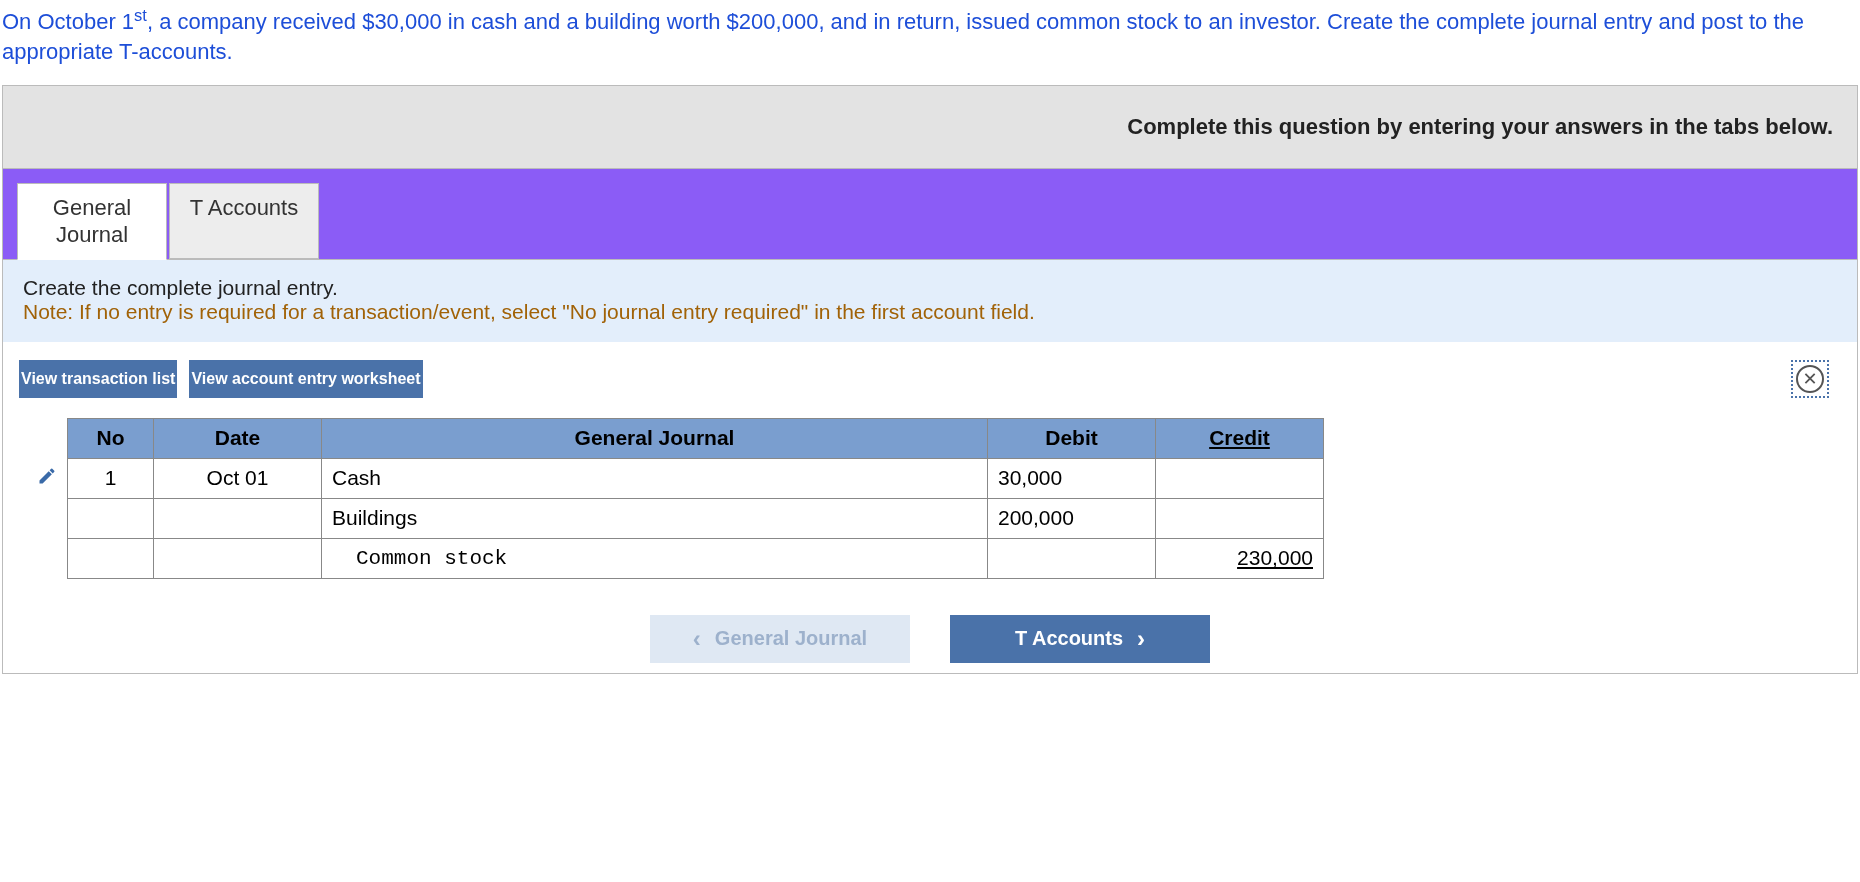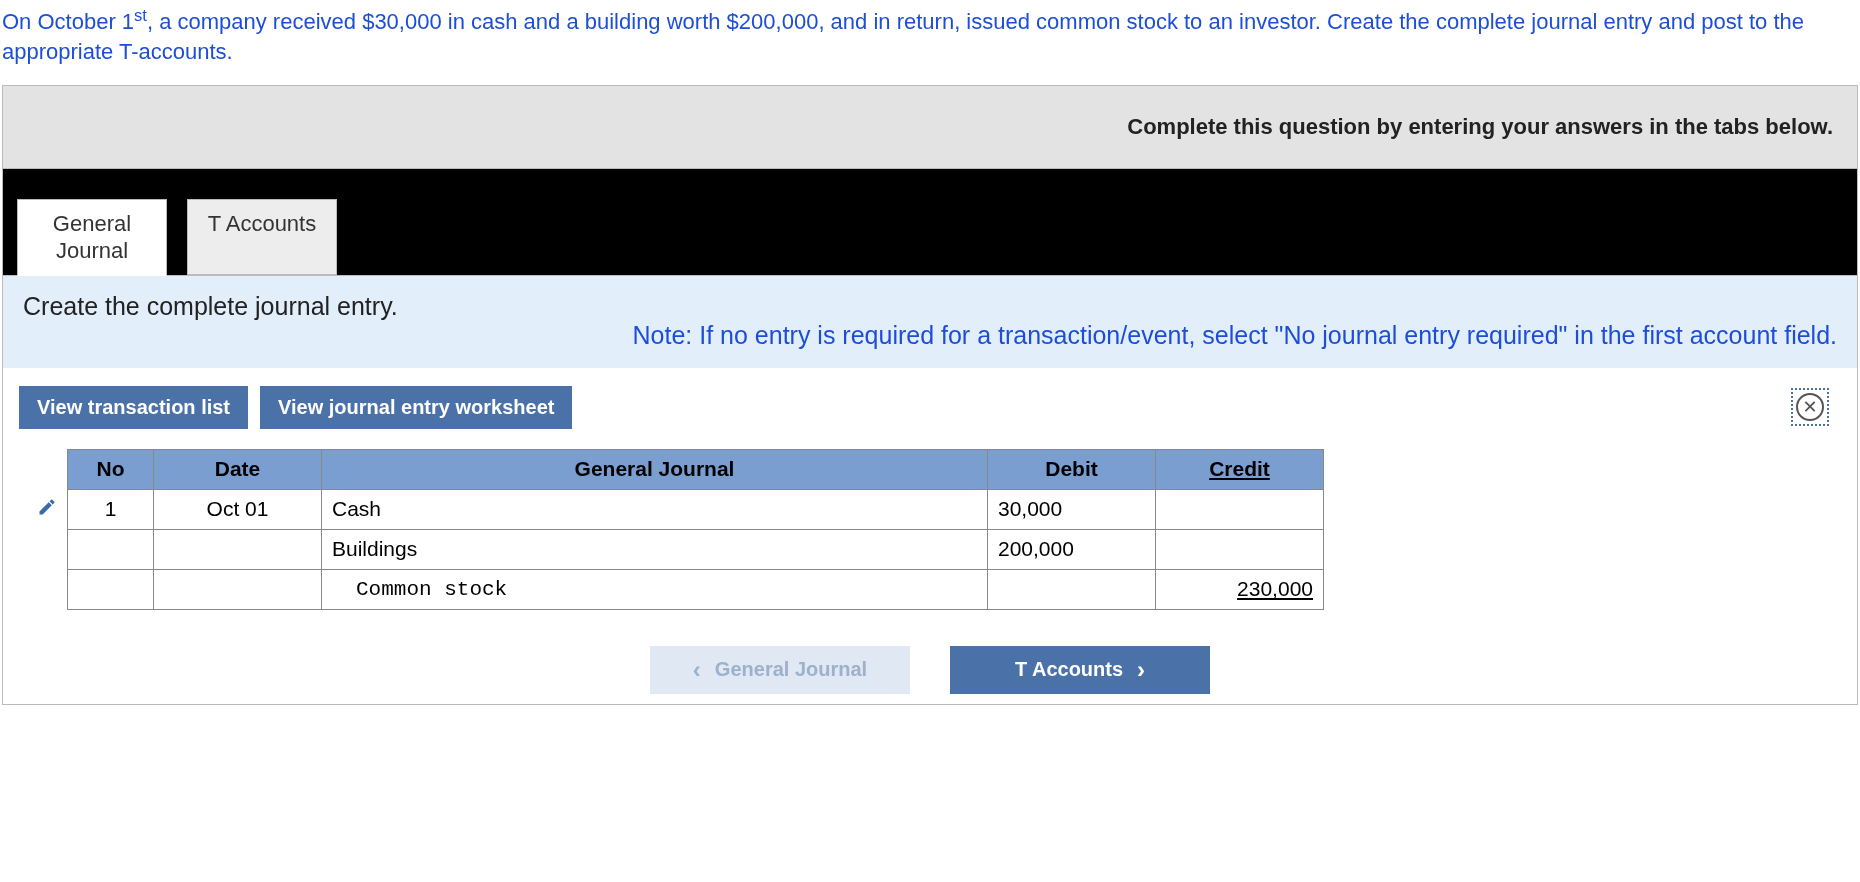--- a/index.html
+++ b/index.html
@@ -23,24 +23,24 @@
   }
   .instructions-bar {
     background: #e3e3e3;
     padding: 28px 24px;
     font-weight: bold;
     color: #222;
     border-bottom: 1px solid #bbb;
     text-align: right;
   }
   .tabs-row {
-    background: #000000;
-    padding: 30px 0 0 14px;
-    display: flex;
-    gap: 20px;
+    background: #8b5cf6;
+    padding: 14px 0 0 14px;
+    display: flex;
+    gap: 2px;
   }
   .tab {
     border: 1px solid #bbb;
     background: #ededed;
     color: #333;
     min-width: 150px;
     text-align: center;
     padding: 10px 16px;
     line-height: 1.25;
     cursor: pointer;
@@ -50,37 +50,37 @@
     background: #fff;
     border-bottom: 1px solid #fff;
     margin-bottom: -1px;
     z-index: 2;
   }
   .tab-panel {
     border-top: 1px solid #bbb;
     background: #e3eefb;
     padding: 16px 20px 18px 20px;
     font-family: Verdana, Geneva, sans-serif;
-    font-size: 25px;
+    font-size: 21px;
   }
   .tab-panel .prompt-line { color: #222; }
-  .tab-panel .note-line { color: #1d4ed8; text-align: right; }
+  .tab-panel .note-line { color: #a16207; }
   .controls-row {
     display: flex;
     align-items: center;
     padding: 18px 0 8px 16px;
     gap: 12px;
   }
   .btn {
     background: #4a72a9;
     color: #fff;
     border: none;
-    padding: 10px 18px;
-    font-weight: bold;
-    font-size: 20px;
+    padding: 10px 2px;
+    font-weight: bold;
+    font-size: 16px;
     cursor: pointer;
     font-family: Verdana, Geneva, sans-serif;
   }
   .icon-close-wrap {
     margin-left: auto;
     margin-right: 28px;
     width: 38px;
     height: 38px;
     border: 2px dotted #4a72a9;
     display: flex;
@@ -173,21 +173,21 @@
     </div>
   </div>
 
   <div class="tab-panel">
     <div class="prompt-line">Create the complete journal entry.</div>
     <div class="note-line">Note: If no entry is required for a transaction/event, select "No journal entry required" in the first account field.</div>
   </div>
 
   <div class="controls-row">
     <button class="btn">View transaction list</button>
-    <button class="btn">View journal entry worksheet</button>
+    <button class="btn">View account entry worksheet</button>
     <div class="icon-close-wrap">
       <div class="icon-close-circle">✕</div>
     </div>
   </div>
 
   <div class="journal-wrap">
     <table class="journal">
       <tbody>
           <tr>
         <td class="pencil-col" style="border:none;background:transparent"></td>

